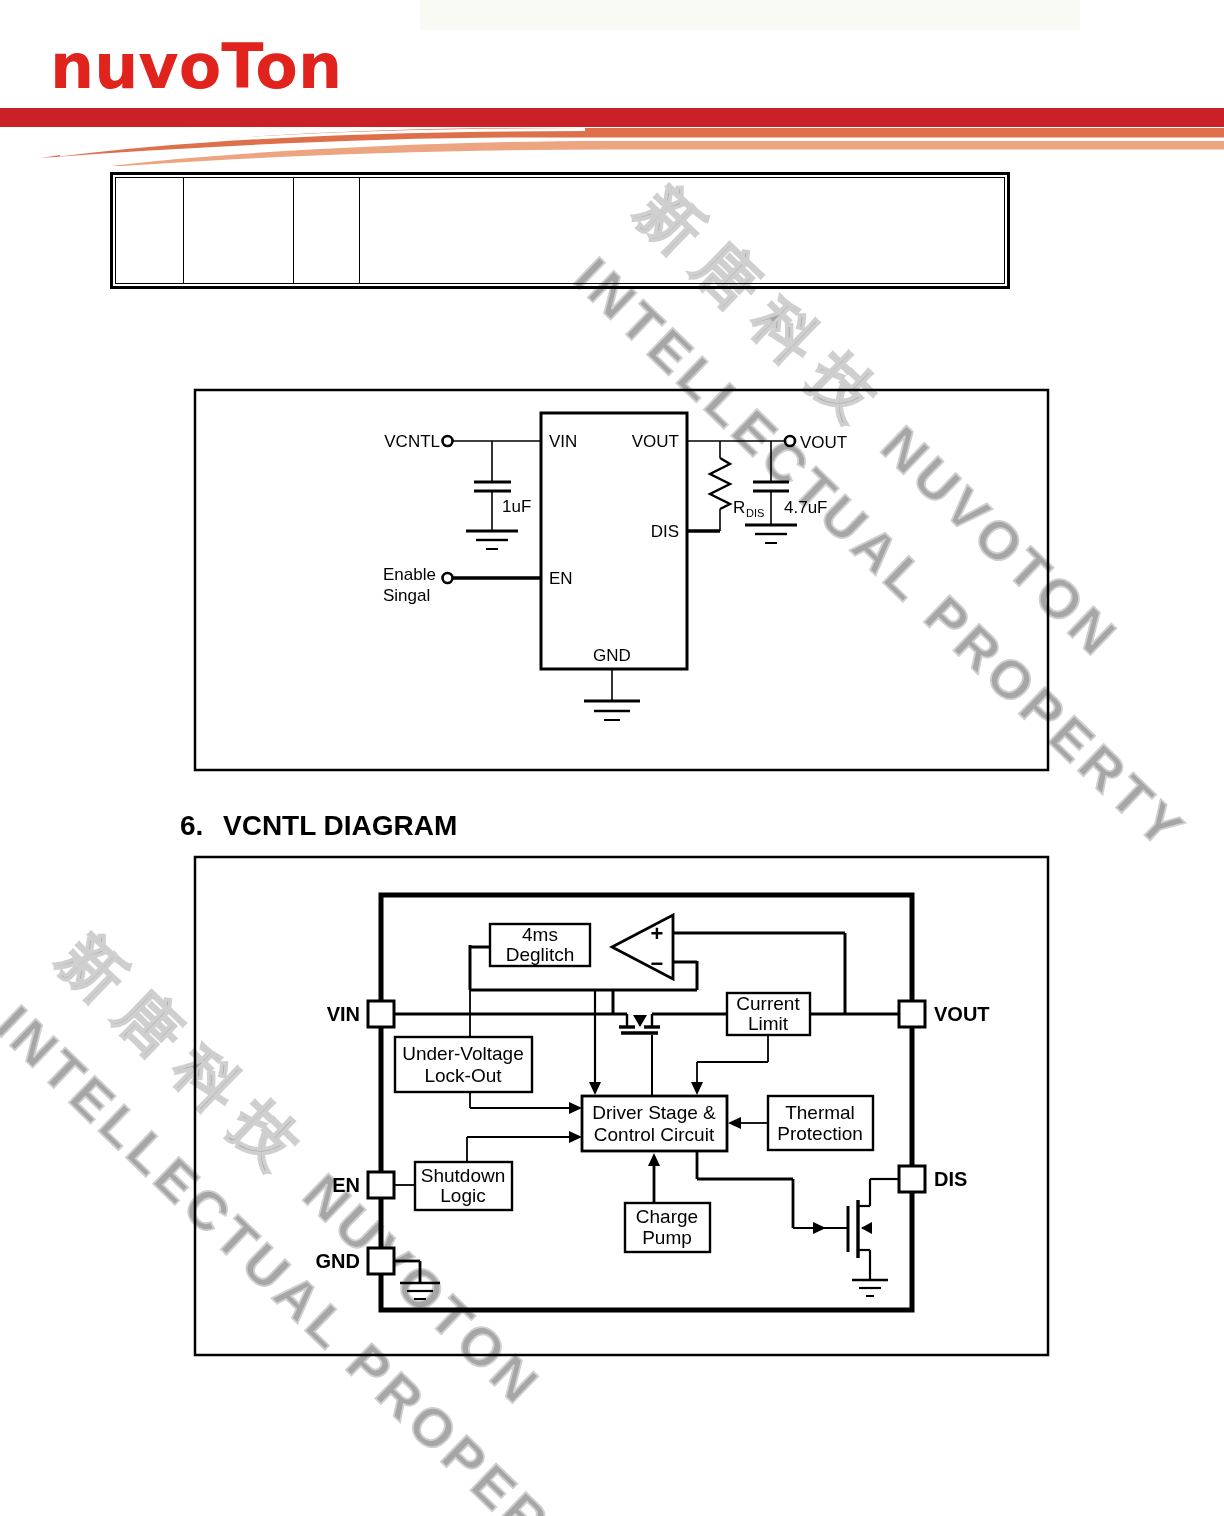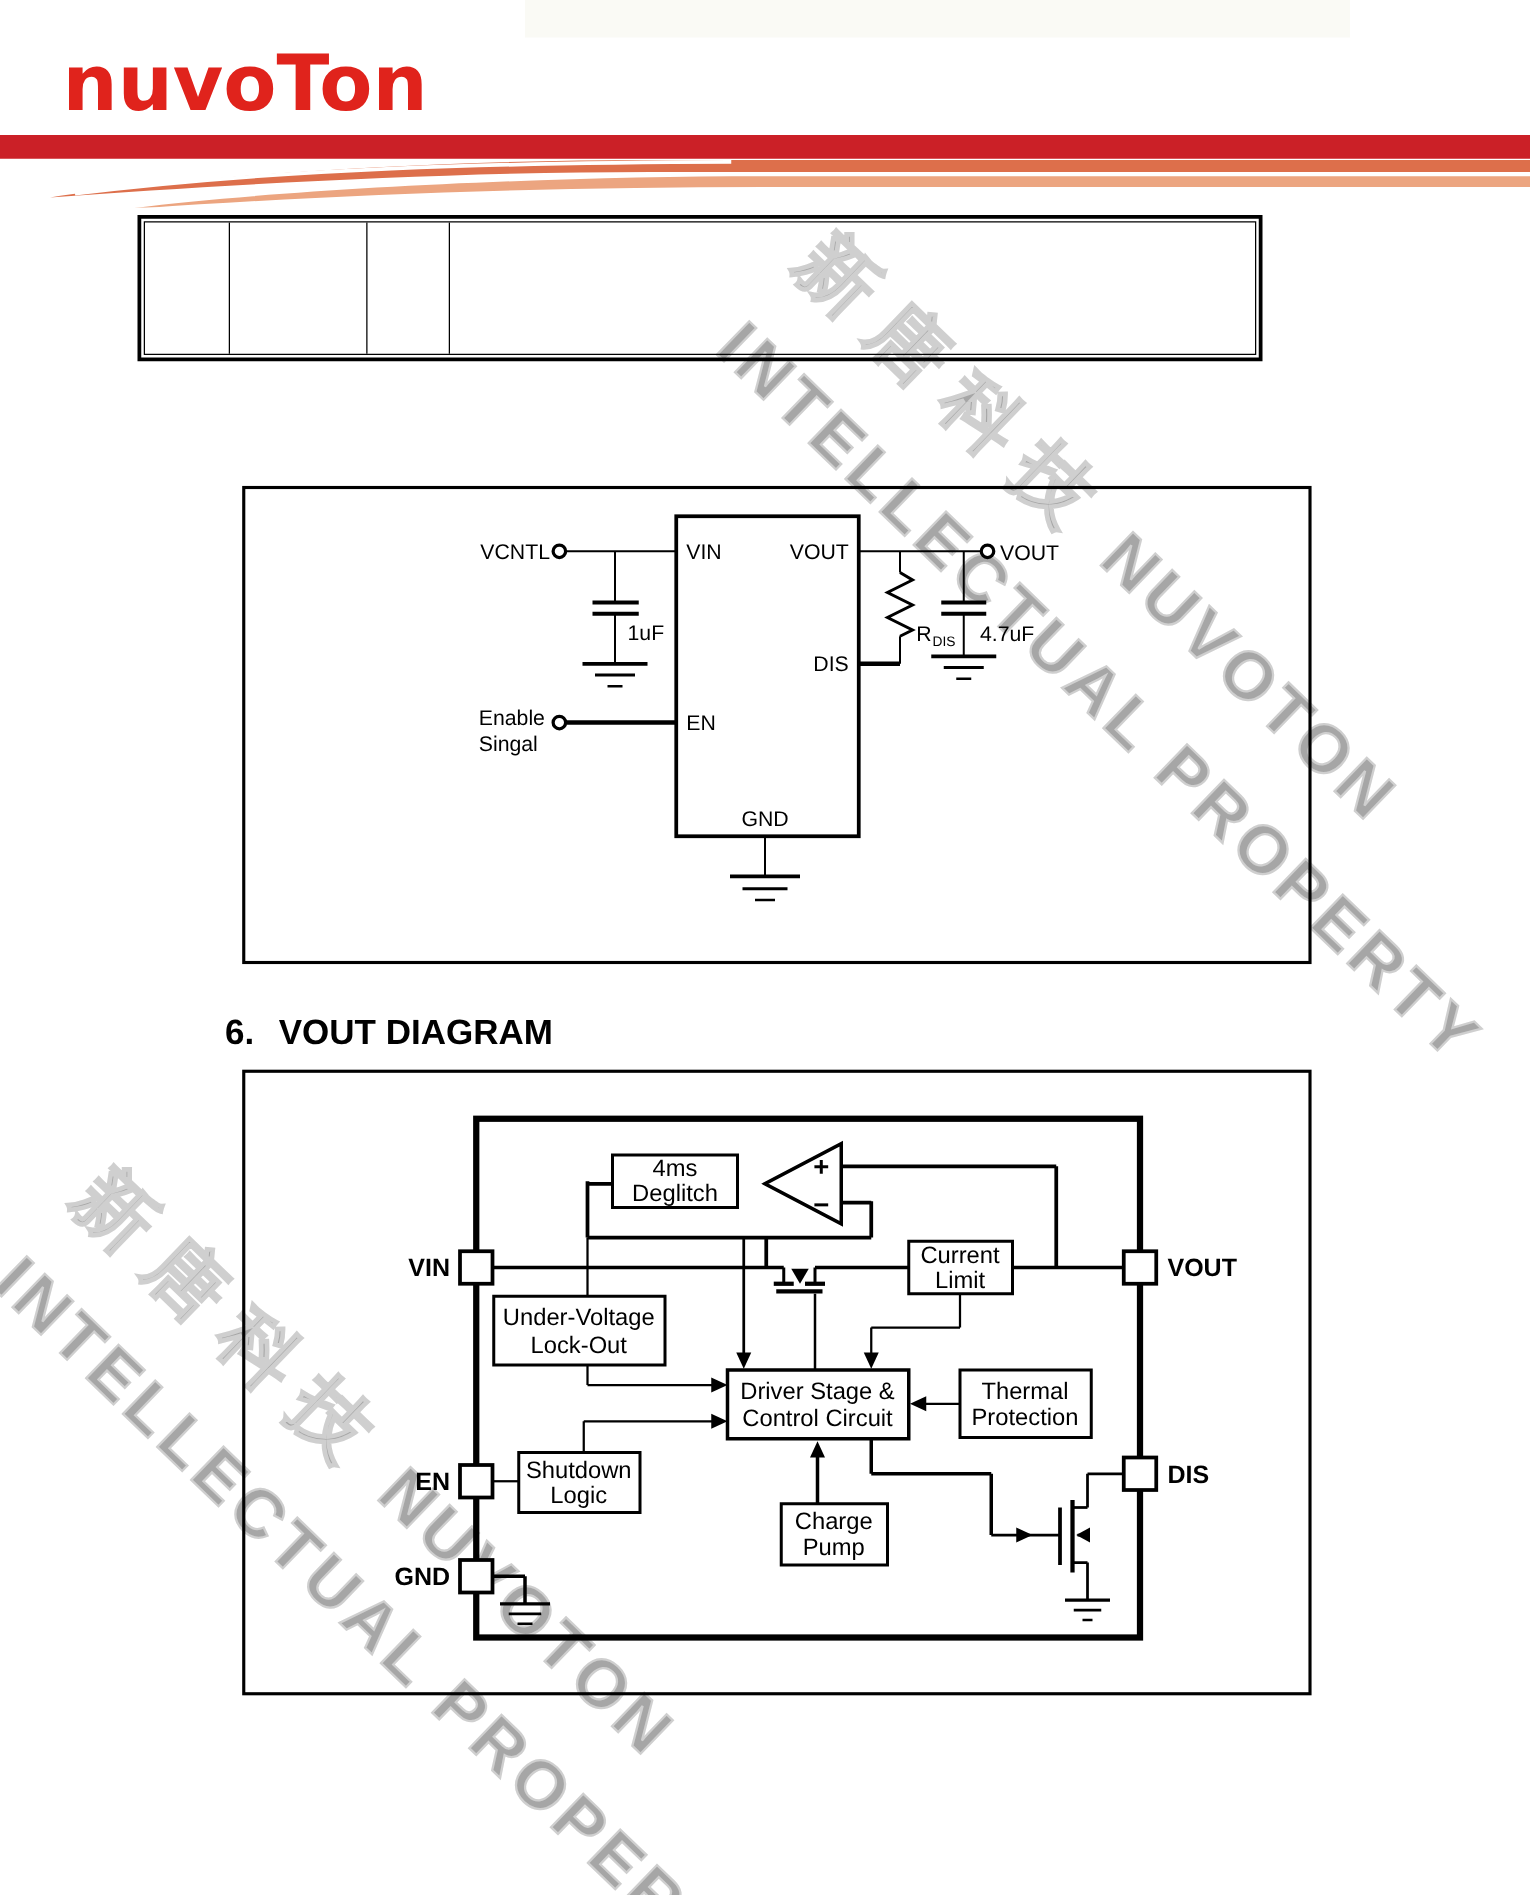--- a/index.html
+++ b/index.html
@@ -123,21 +123,21 @@
     <text class="lbl" x="383" y="580">Enable</text>
     <text class="lbl" x="383" y="601">Singal</text>
     <text class="lbl" x="800" y="448">VOUT</text>
     <text class="lbl" x="733" y="513">R</text>
     <text class="sub" x="746" y="517">DIS</text>
     <text class="lbl" x="784" y="513">4.7uF</text>
   </svg>
 
   <div class="heading">
     <span class="num">6.</span>
-    <span>VOUT DIAGRAM</span>
+    <span>VCNTL DIAGRAM</span>
   </div>
 
   <svg class="fig" style="left:193px;top:855px;" width="857" height="502" viewBox="193 855 857 502">
     <rect x="195" y="857" width="853" height="498" fill="none" stroke="#000" stroke-width="2.5"></rect>
     <rect x="381" y="895" width="531" height="415" fill="none" stroke="#000" stroke-width="5"></rect>
 
     <g stroke="#000">
       <line x1="394" y1="1014" x2="627" y2="1014" stroke-width="2.8"></line>
       <line x1="652" y1="1014" x2="899" y2="1014" stroke-width="2.8"></line>
     </g>

